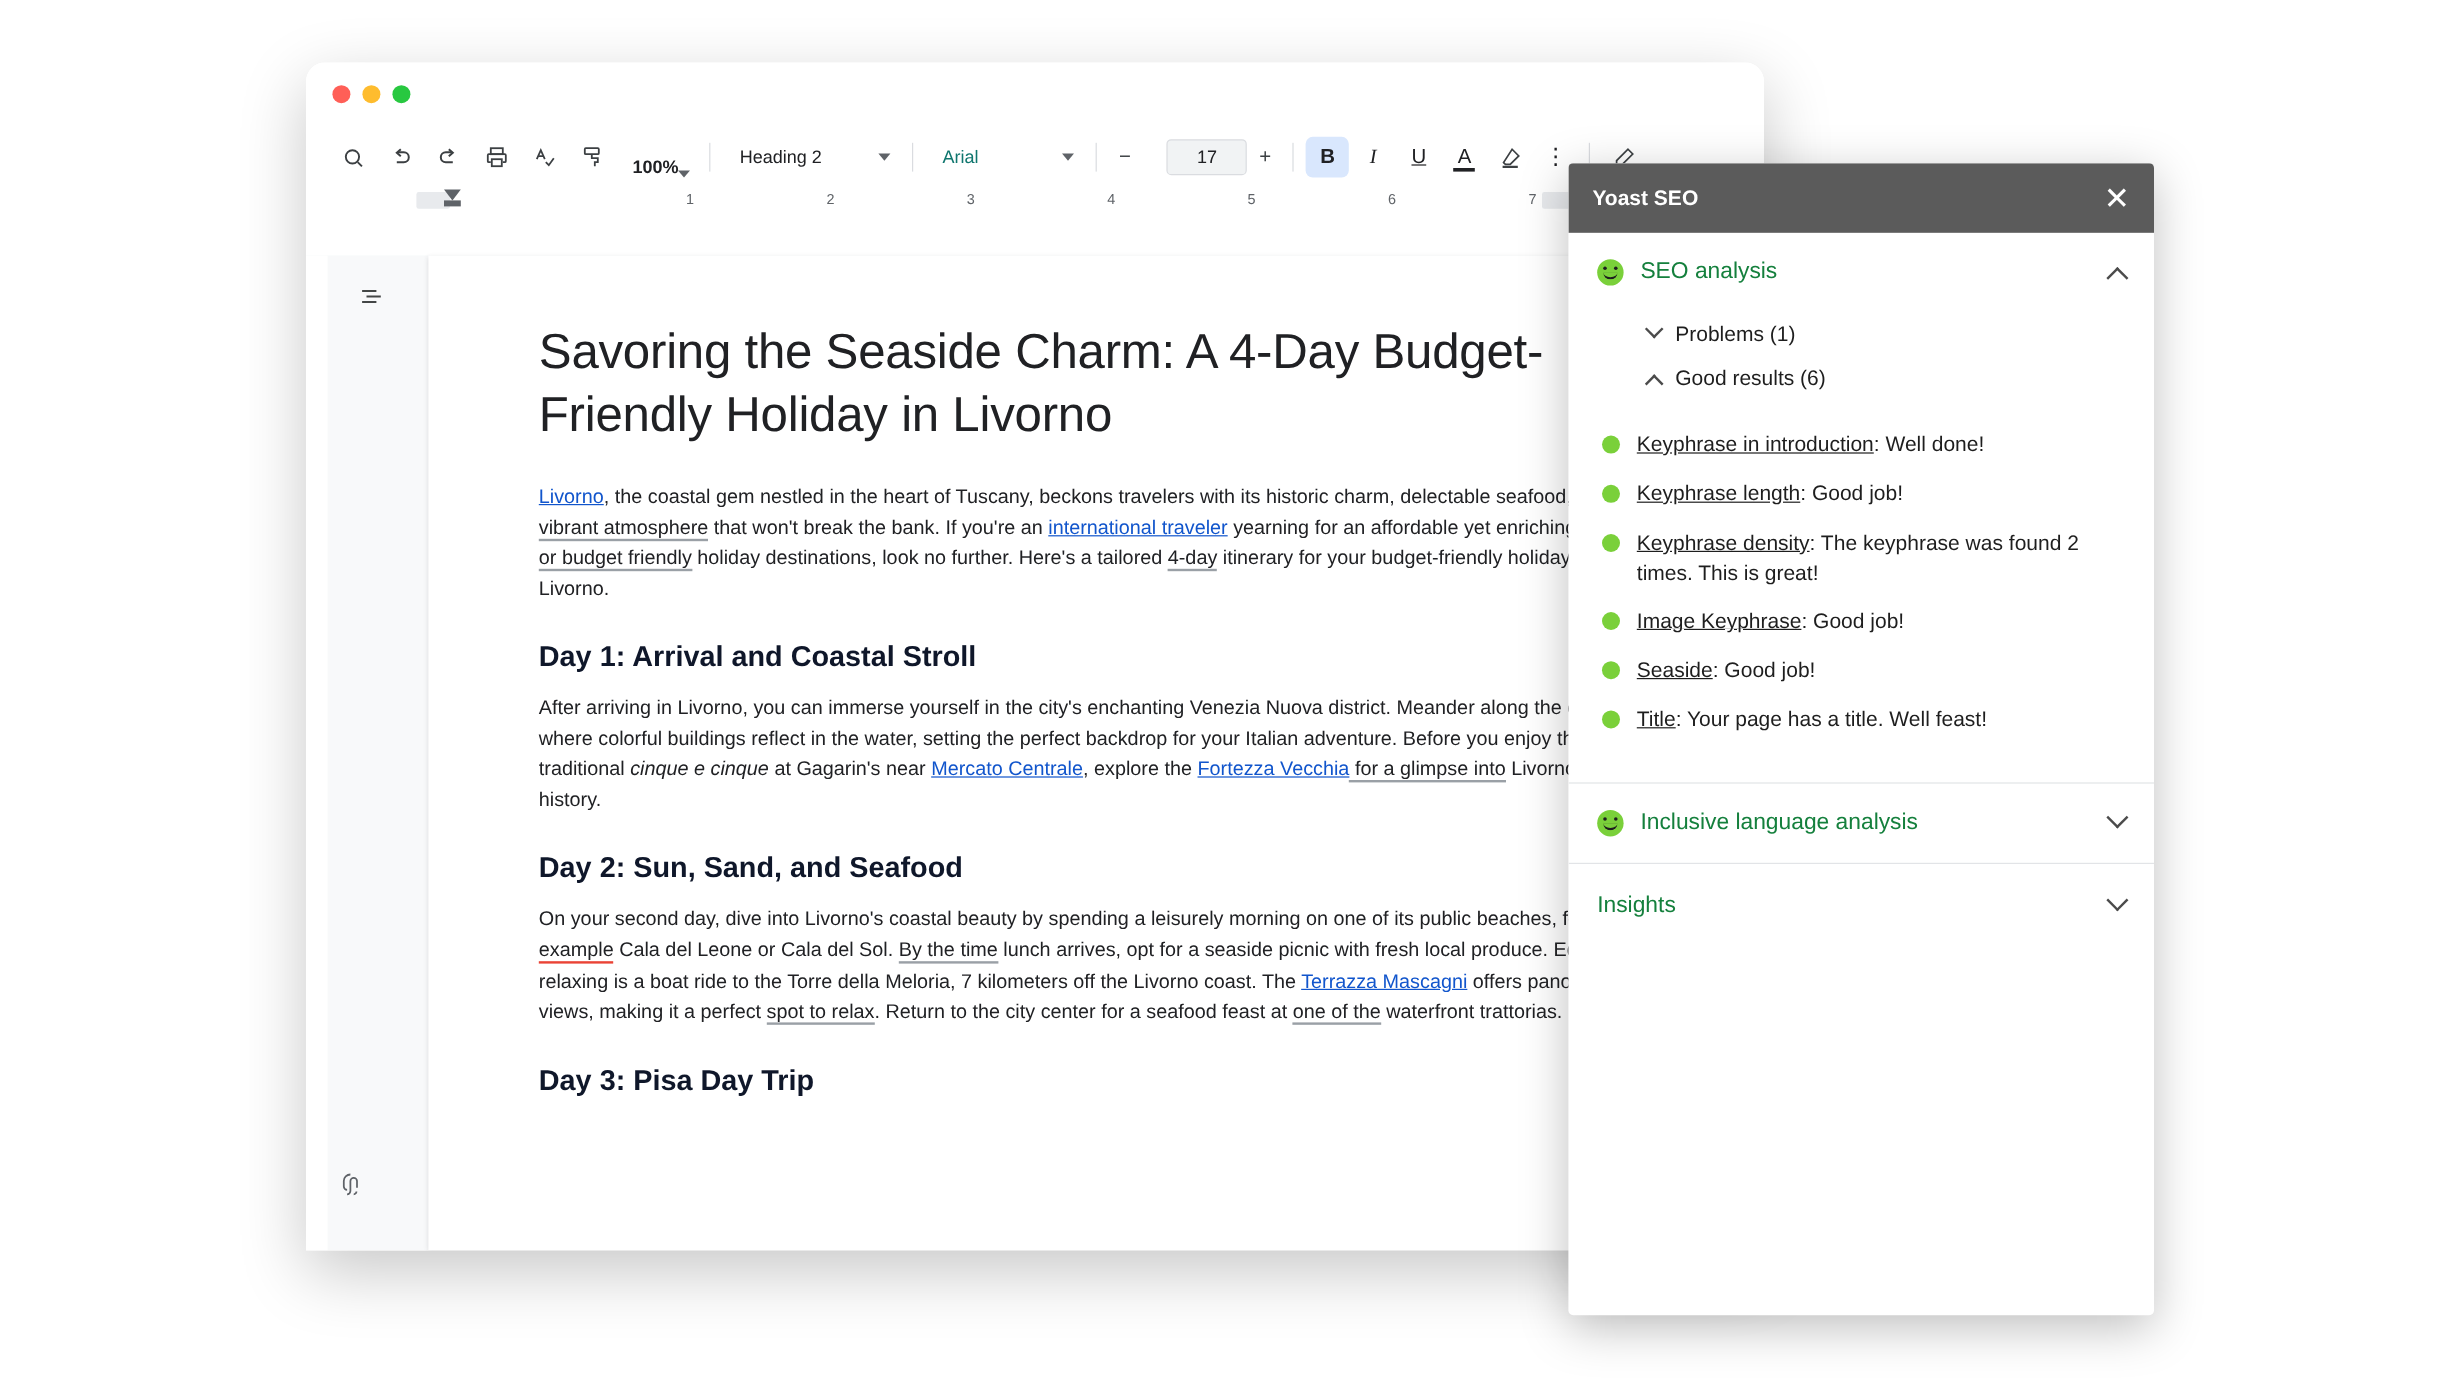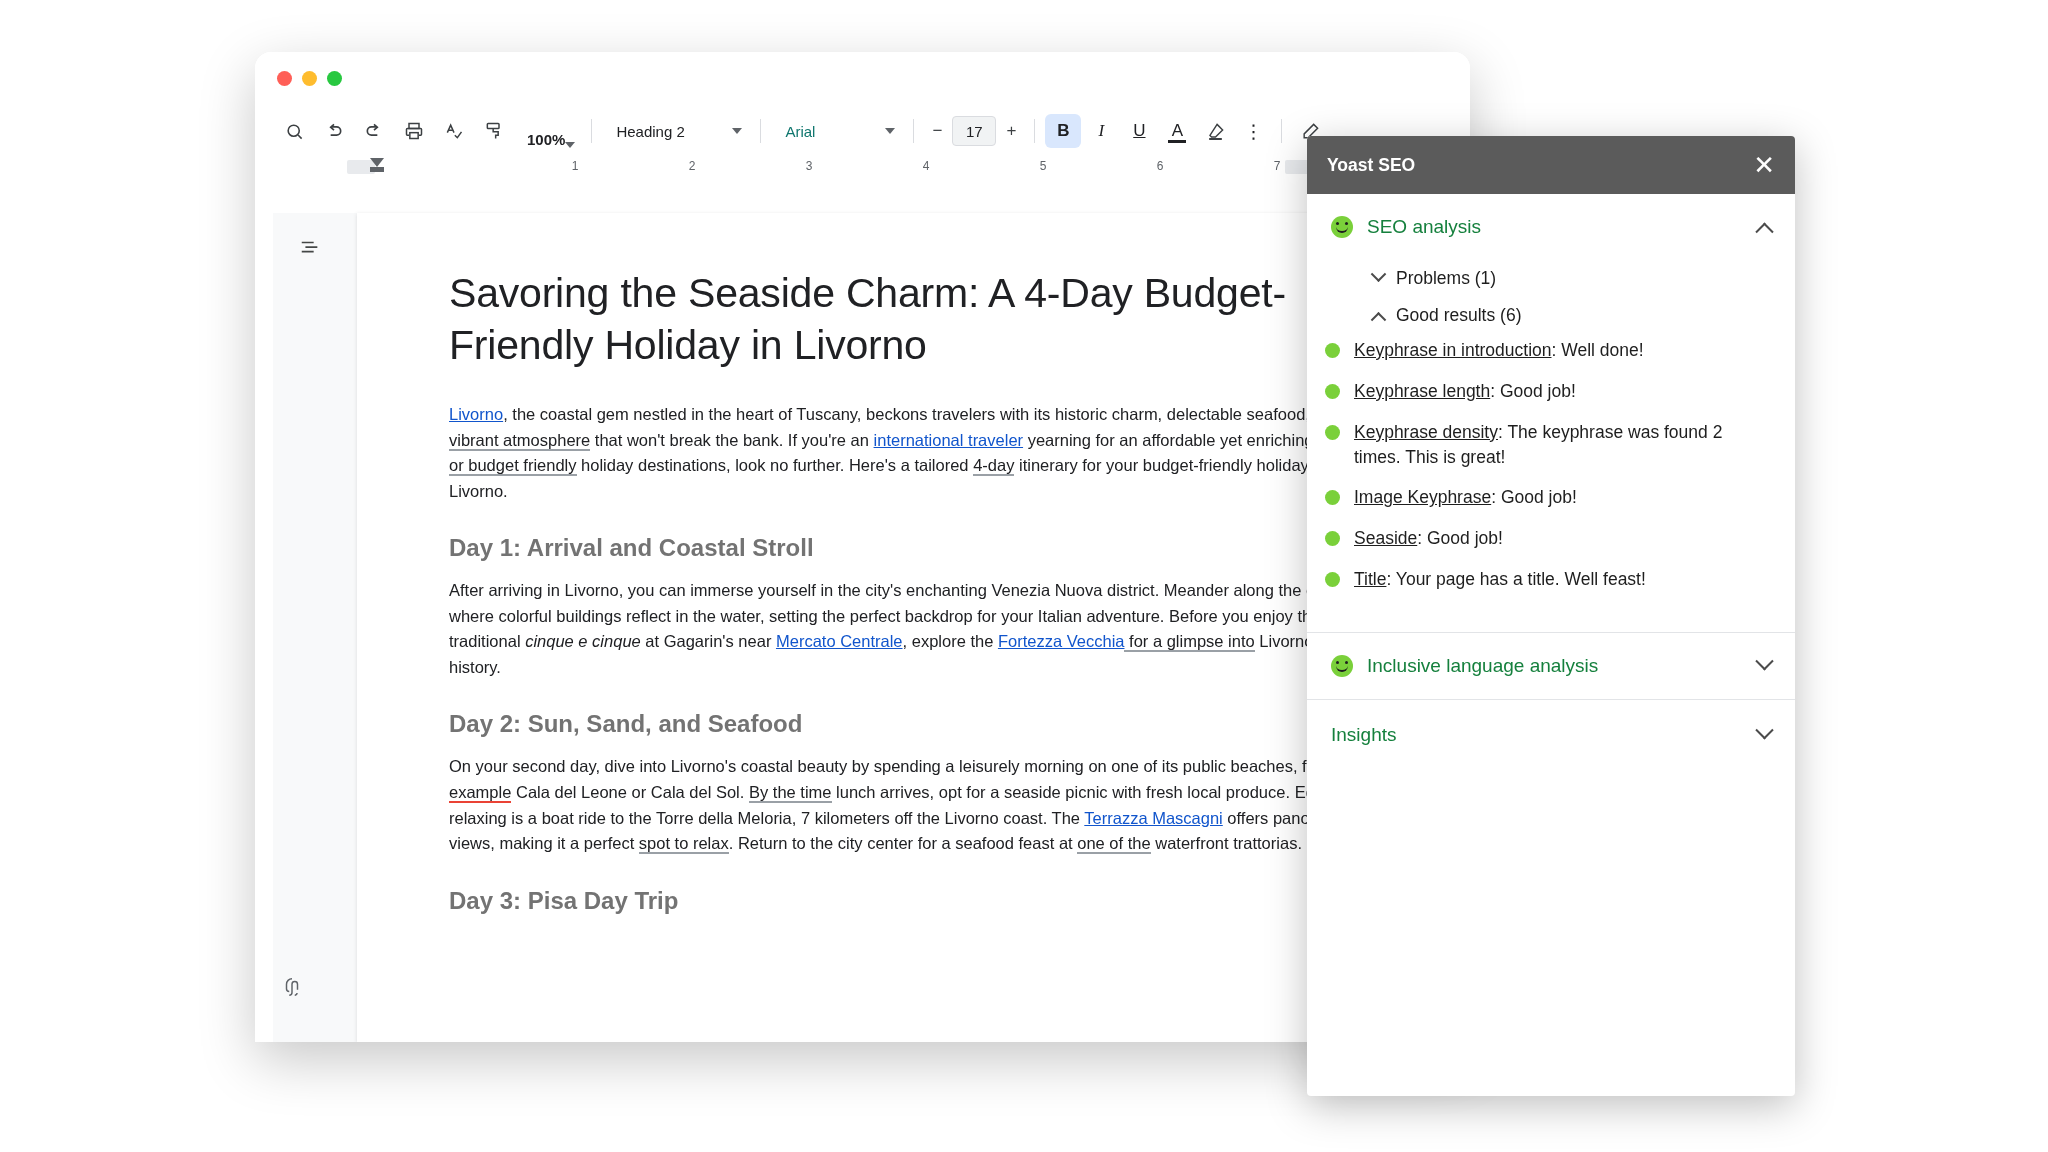--- a/index.html
+++ b/index.html
@@ -48,23 +48,23 @@
   .caret { width: 0; height: 0; border-left: 5px solid transparent; border-right: 5px solid transparent; border-top: 6px solid #5f6368; }
   .style-box {
     height: 34px; min-width: 148px; border-radius: 6px; display: flex; align-items: center;
     justify-content: space-between; padding: 0 8px 0 14px; font-size: 15px; color: #202124; cursor: pointer;
   }
   .font-box {
     height: 34px; min-width: 132px; border-radius: 6px; display: flex; align-items: center;
     justify-content: space-between; padding: 0 8px 0 14px; font-size: 15px; color: #0f766e; cursor: pointer;
   }
   .fontsize {
-    width: 44px; height: 30px; border: 1px solid #dadce0; border-radius: 4px;
+    width: 67px; height: 30px; border: 1px solid #dadce0; border-radius: 4px;
     background: #f1f3f4; display: flex; align-items: center; justify-content: center;
-    font-size: 15px; color: #202124;
+    font-size: 15px; color: #202124; margin-left: 20px;
   }
   .pm { width: 26px; height: 30px; display: flex; align-items: center; justify-content: center; color: #3c4043; font-size: 17px; cursor: pointer;}
   .fmt {
     width: 36px; height: 34px; border-radius: 6px; display: flex; align-items: center; justify-content: center;
     font-size: 17px; color: #202124; cursor: pointer;
   }
   .fmt.b { font-weight: bold; }
   .fmt.i { font-style: italic; font-family: "Liberation Serif", serif; }
   .fmt.u { text-decoration: underline; }
   .fmt.a-color { position: relative; }
@@ -100,21 +100,21 @@
   .page {
     position: absolute; left: 102px; top: 0; right: 0; bottom: 0;
     background: #fff; box-shadow: 0 1px 4px rgba(60,64,67,0.16);
     padding: 54px 92px 0 92px; overflow: hidden;
   }
   .doc-title {
     font-size: 41px; line-height: 1.28; color: #202124; font-weight: 400; letter-spacing: -0.2px;
     margin-bottom: 30px;
   }
   .doc-h2 {
-    font-size: 24px; font-weight: bold; color: #737373; margin: 30px 0 16px 0;
+    font-size: 24px; font-weight: bold; color: #0f172a; margin: 30px 0 16px 0;
   }
   .doc-p {
     font-size: 16.5px; line-height: 1.55; color: #202124; margin-bottom: 4px;
   }
   .lnk { color: #1155cc; text-decoration: underline; }
   .sp-red { border-bottom: 2px solid #ea4335; }
   .sp-gray { border-bottom: 2px solid #9aa0a6; }
   .ital { font-style: italic; }
 
   
@@ -147,21 +147,21 @@
   .y-section-title { font-size: 19px; color: #15803d; flex: 1; }
   .chev { width: 13px; height: 13px; border-right: 2.2px solid #4b4b4b; border-bottom: 2.2px solid #4b4b4b; }
   .chev.down { transform: rotate(45deg) translate(-3px,-3px); }
   .chev.up { transform: rotate(-135deg) translate(-3px,-3px); }
   .chev.sm { width: 11px; height: 11px; border-width: 2px; }
 
   .y-sub {
     display: flex; align-items: center; gap: 12px; padding: 8px 24px 8px 28px; cursor: pointer; margin-left: 38px;
   }
   .y-sub-title { font-size: 17.5px; color: #1e1e1e; }
-  .y-list { padding: 4px 24px 24px 18px; }
+  .y-list { padding: 4px 24px 24px 28px; margin-top: 20px; }
   .y-item { display: flex; gap: 14px; margin-bottom: 16px; align-items: flex-start; }
   .y-bullet { width: 15px; height: 15px; border-radius: 50%; background: #7ad03a; margin-top: 5px; flex: 0 0 15px; }
   .y-text { font-size: 17.5px; line-height: 1.42; color: #1e1e1e; }
   .y-text a { color: #1e1e1e; text-decoration: underline; }
   .y-footer-item {
     display: flex; align-items: center; padding: 24px; border-top: 1px solid #e2e4e7; cursor: pointer;
   }
   .y-footer-item .y-section-title { font-size: 19px; }
 </style>
 </head>

